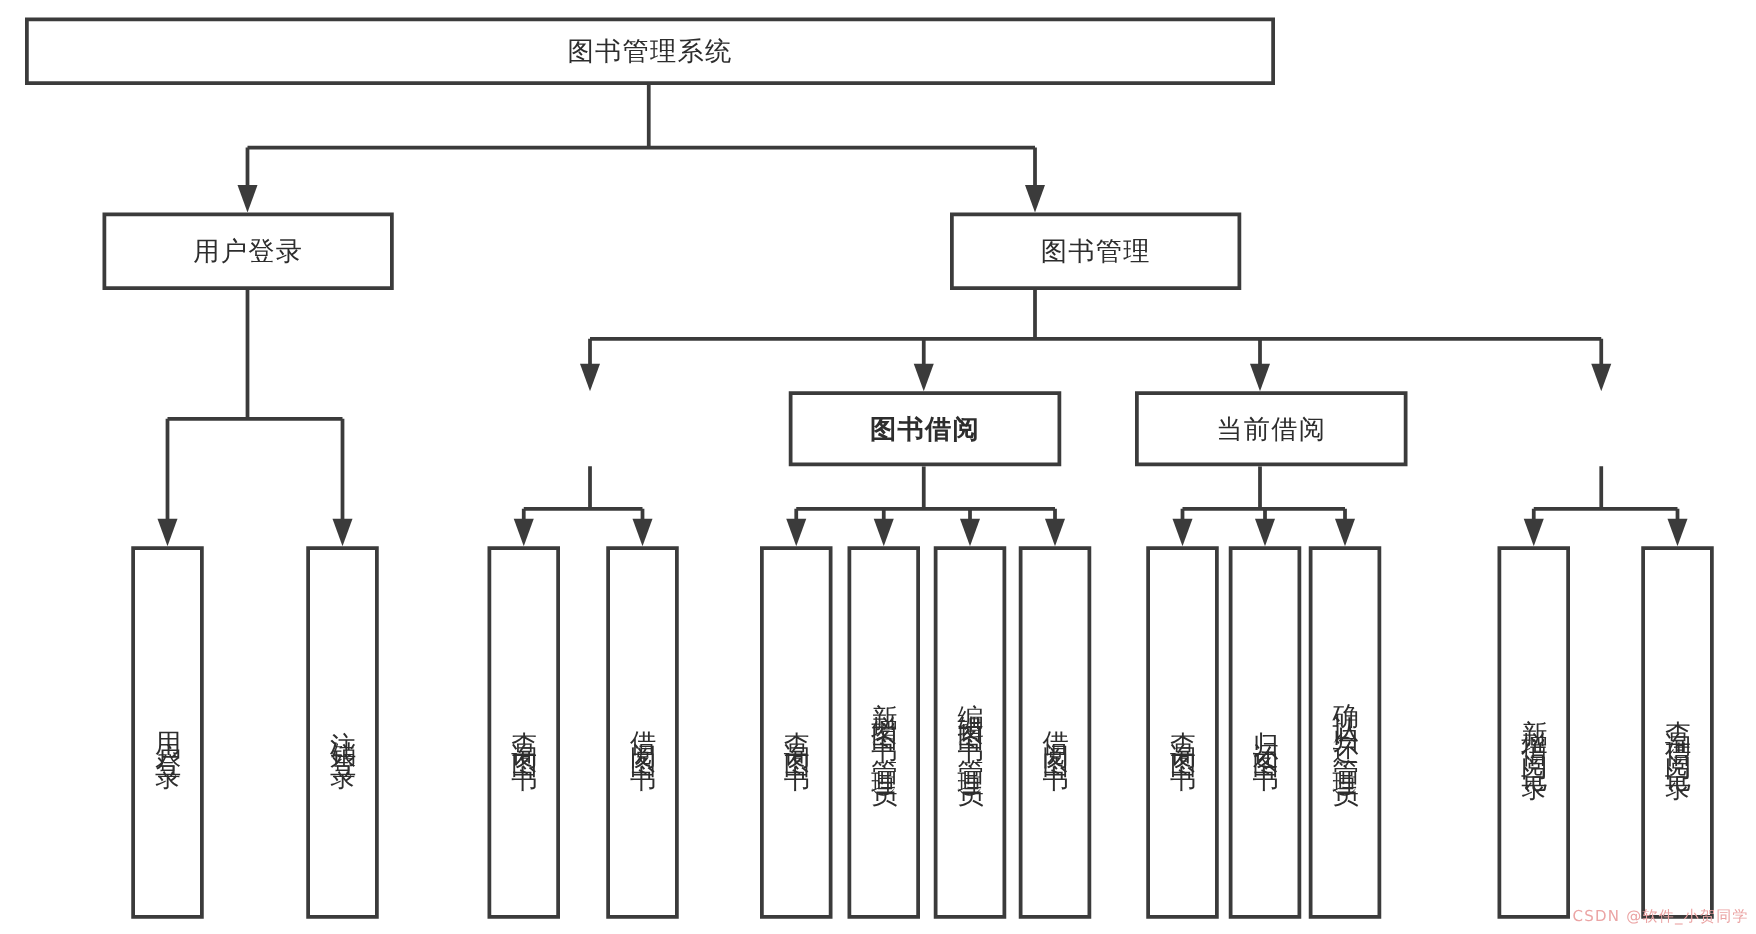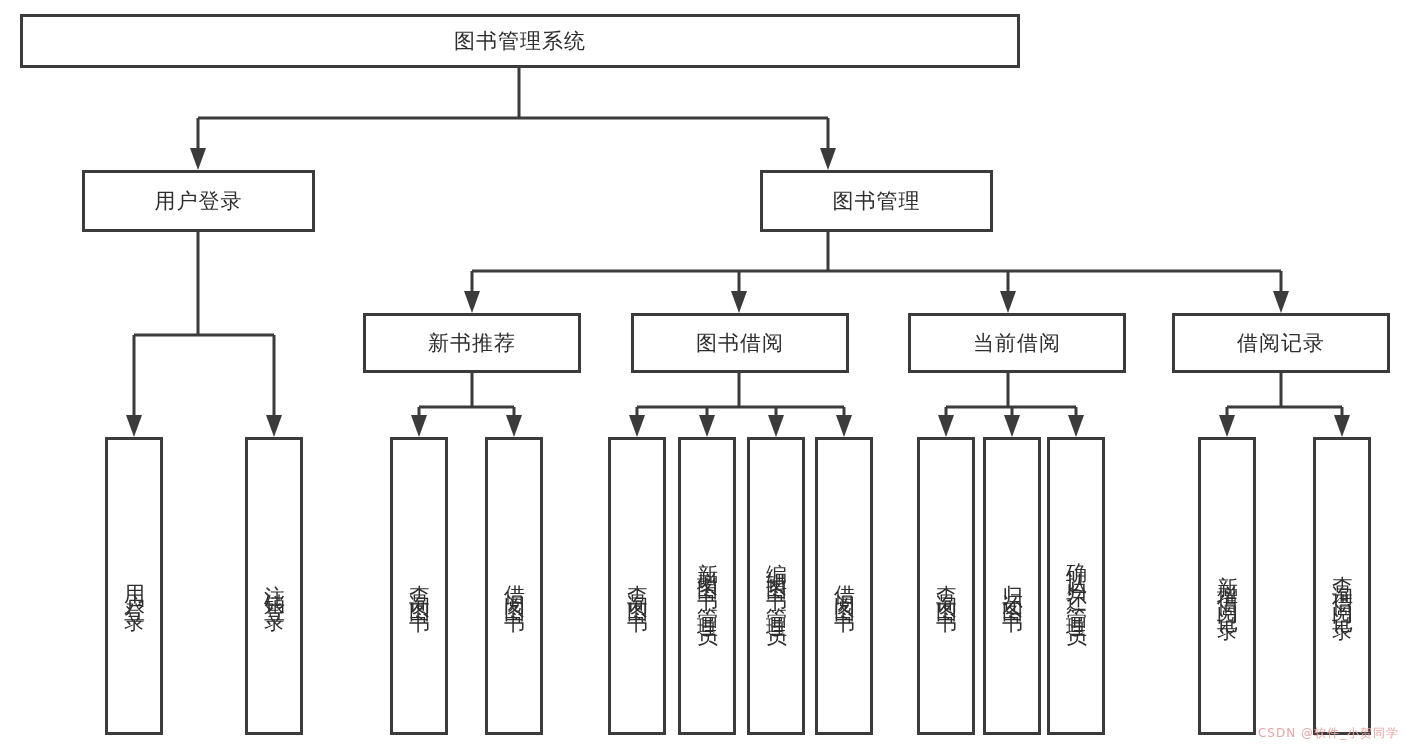--- a/index.html
+++ b/index.html
@@ -90,24 +90,22 @@
       <polygon points="1219,415 1235,415 1227,437"></polygon>
       <polygon points="1334,415 1350,415 1342,437"></polygon>
     </g>
   </svg>
 
   <div class="box hbox root">图书管理系统</div>
 
   <div class="box hbox lvl2" style="left:82px;">用户登录</div>
   <div class="box hbox lvl2" style="left:712px;margin-left:48px;">图书管理</div>
 
-  <div class="box hbox lvl3" style="left:363px;">新书推荐</div>
-  <div class="box hbox lvl3" style="left:631px;">图书借阅</div>
+  <div class="box hbox lvl3" style="left:631px;font-weight:bold;">图书借阅</div>
   <div class="box hbox lvl3" style="left:908px;text-align:center;">当前借阅</div>
-  <div class="box hbox lvl3" style="left:1172px;">借阅记录</div>
 
   <div class="box leaf" style="left:105px;">用户登录</div>
   <div class="box leaf" style="left:245px;">注销登录</div>
 
   <div class="box leaf" style="left:390px;">查询图书</div>
   <div class="box leaf" style="left:485px;">借阅图书</div>
 
   <div class="box leaf" style="left:608px;">查询图书</div>
   <div class="box leaf" style="left:678px;">新增图书（管理员）</div>
   <div class="box leaf" style="left:747px;">编辑图书（管理员）</div>

